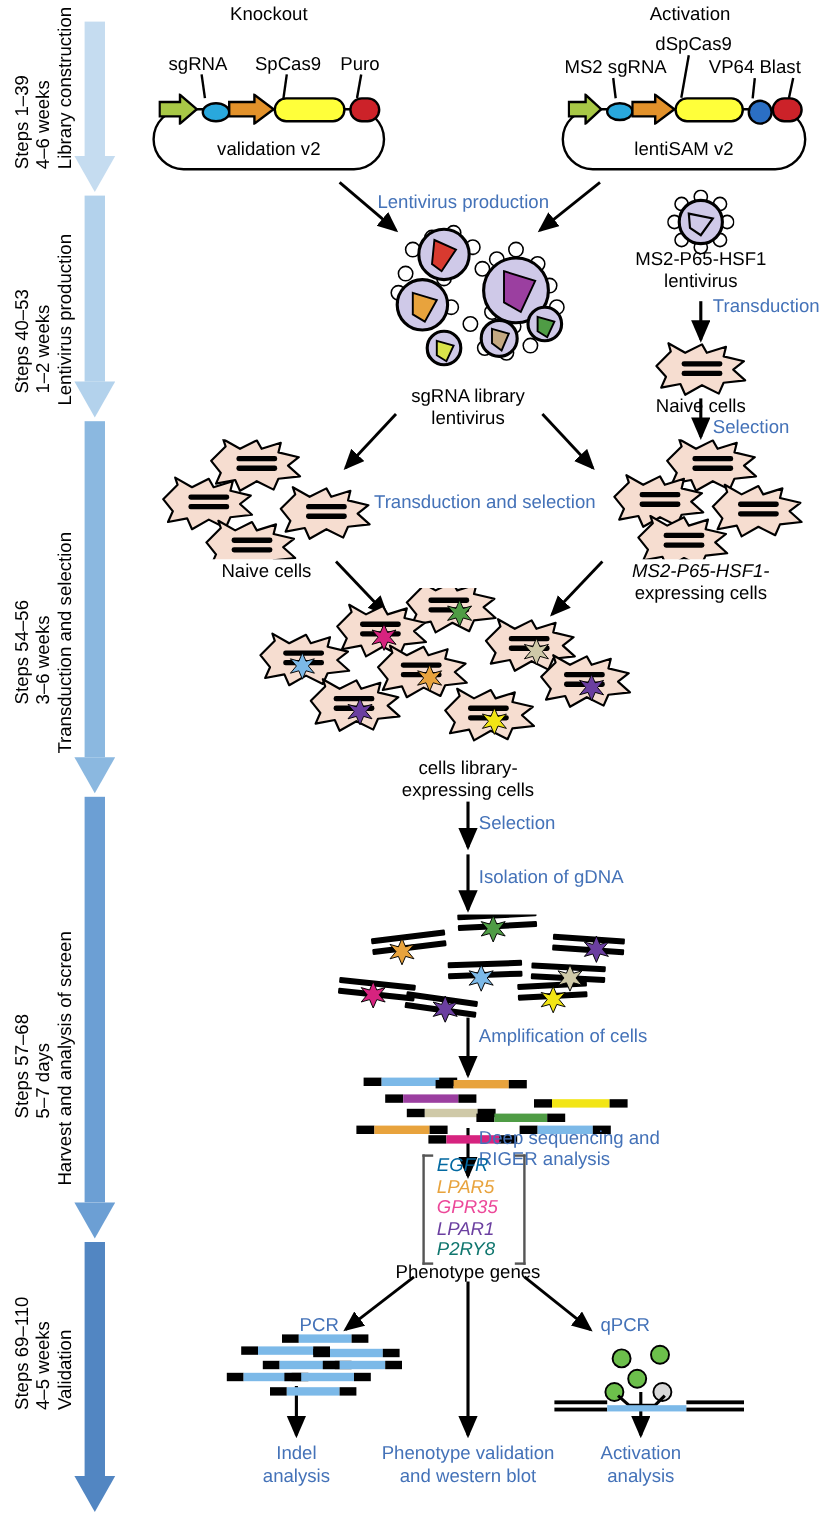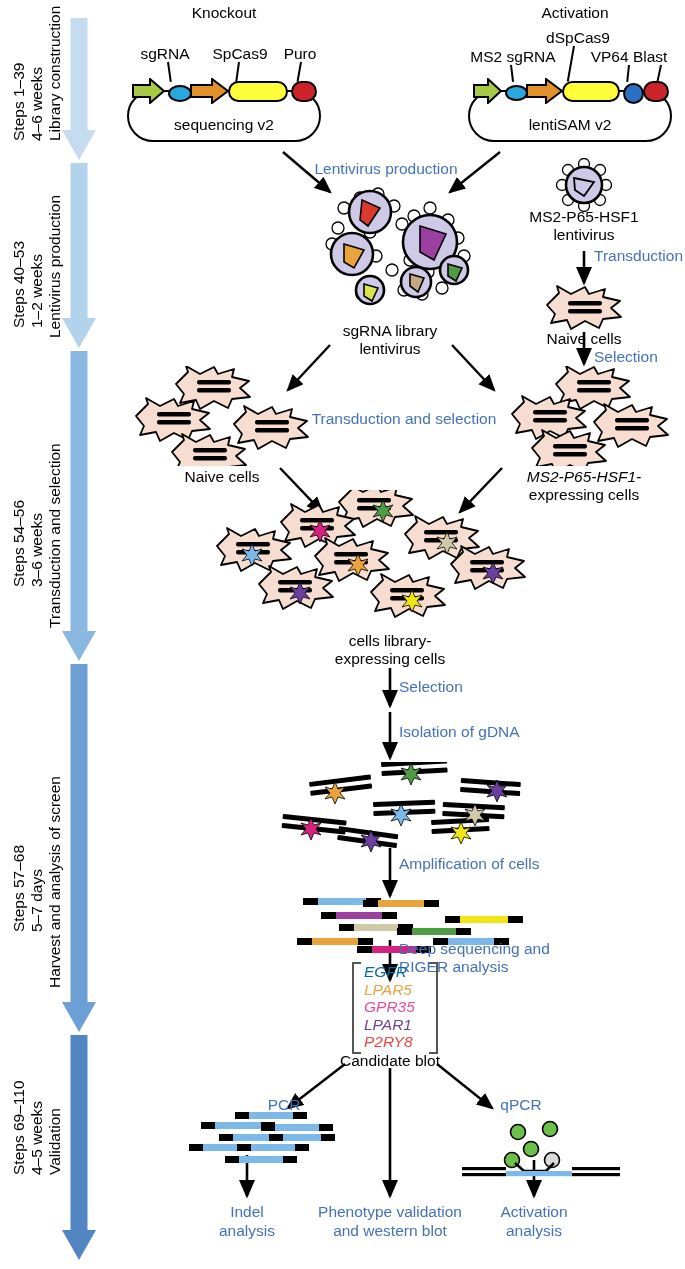--- a/index.html
+++ b/index.html
@@ -115,21 +115,21 @@
     <div class="head" style="top:195px;border-top:30px solid #5286c2;"></div>
   </div>
   <div class="vlab" style="left:10px;top:1175px;">Steps 69–110</div>
   <div class="vlab" style="left:28px;top:1175px;">4–5 weeks</div>
   <div class="vlab" style="left:46px;top:1175px;">Validation</div>
 
   <div class="t c" style="left:224px;top:4px;">Knockout</div>
   <div class="t c" style="left:575px;top:4px;">Activation</div>
 
   <div class="plasmid" style="left:127px;top:90px;width:194px;height:52px;">
-    <div class="pname" style="top:24px;">sequencing v2</div>
+    <div class="pname" style="top:24px;">validation v2</div>
   </div>
 
   <div style="position:absolute;left:127px;top:78px;width:194px;height:26px;">
 
     <svg width="34" height="26" style="position:absolute;left:5px;top:0;">
       <polygon points="1,7 18,7 18,1 32,13 18,25 18,19 1,19" fill="#a8c846" stroke="#000" stroke-width="2"></polygon>
     </svg>
 
     <div class="oval" style="left:41px;top:7px;width:20px;height:13px;background:#29a8dd;"></div>
 
@@ -440,26 +440,26 @@
   <div class="t blue" style="left:399px;top:958px;text-align:center;">RIGER analysis</div>
 
   <div class="genebox" style="left:352px;top:962px;width:86px;height:92px;">
     <div class="brk" style="left:0;top:0;height:92px;border-right:none;"></div>
     <div class="brk" style="right:0;top:0;height:92px;border-left:none;"></div>
     <div style="position:absolute;left:12px;top:1px;">
       <div class="g" style="color:#0369a1;">EGFR</div>
       <div class="g" style="color:#e8a33d;">LPAR5</div>
       <div class="g" style="color:#ec4899;">GPR35</div>
       <div class="g" style="color:#6b3fa0;">LPAR1</div>
-      <div class="g" style="color:#ef4444;">P2RY8</div>
+      <div class="g" style="color:#0f766e;">P2RY8</div>
     </div>
   </div>
-  <div class="t c" style="left:390px;top:1052px;">Candidate blot</div>
-
-  <div class="t c blue" style="left:284px;top:1096px;text-align:center;">PCR</div>
+  <div class="t c" style="left:390px;top:1052px;">Phenotype genes</div>
+
+  <div class="t c blue" style="left:266px;top:1096px;text-align:center;">PCR</div>
   <svg width="160" height="60" style="position:absolute;left:175px;top:1110px;">
     <g>
       <g transform="translate(60,2)">
           <rect x="0" y="0" width="14" height="7" fill="#000"></rect>
           <rect x="14" y="0" width="44" height="7" fill="#7cb9e8"></rect>
           <rect x="58" y="0" width="14" height="7" fill="#000"></rect>
         </g>
       <g transform="translate(26,12)">
           <rect x="0" y="0" width="14" height="7" fill="#000"></rect>
           <rect x="14" y="0" width="46" height="7" fill="#7cb9e8"></rect>

